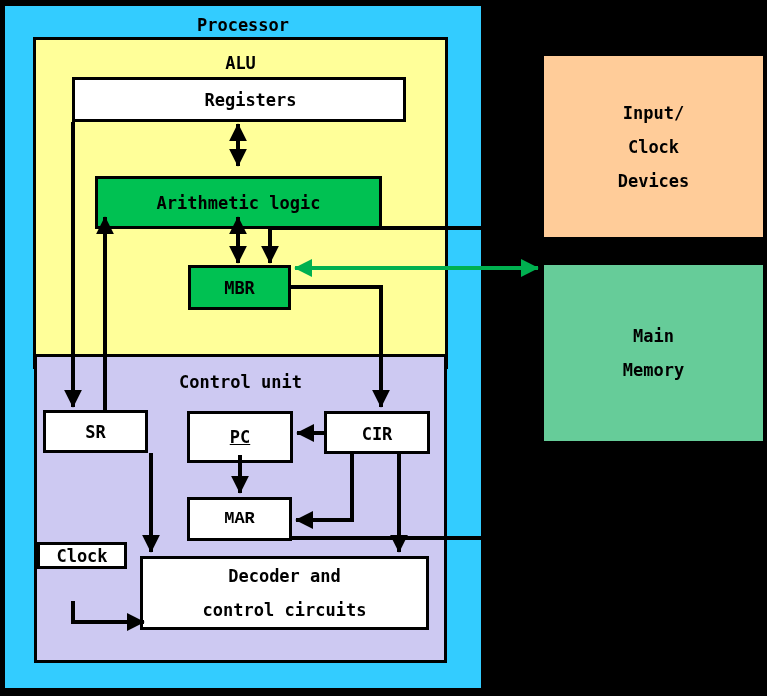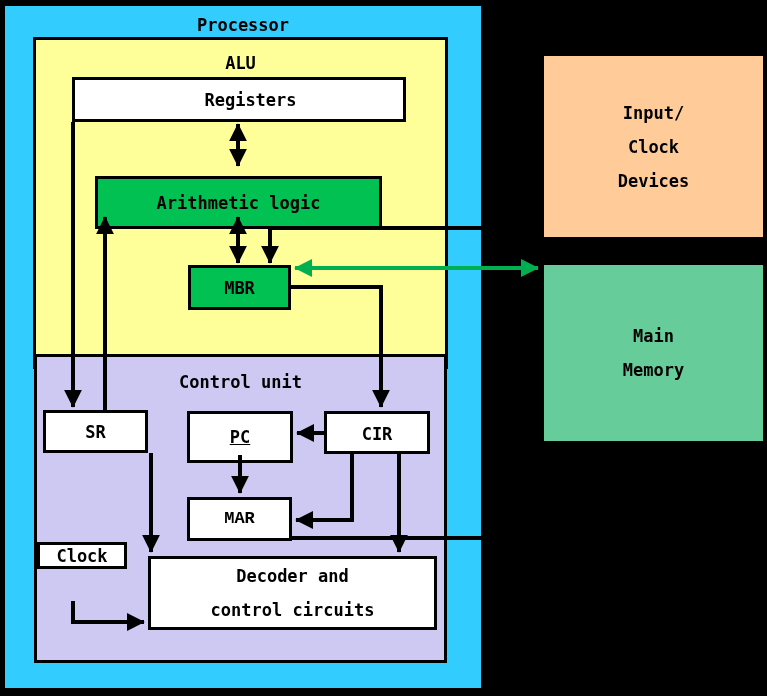--- a/index.html
+++ b/index.html
@@ -19,21 +19,21 @@
   #control{left:34px;top:354px;width:413px;height:309px;background:var(--control-fill);padding-top:8px;}
   
   #registers{left:72px;top:77px;width:334px;height:45px;background:var(--white-fill);padding-left:23px;}
   #arithmetic{left:95px;top:176px;width:287px;height:53px;background:var(--green-fill);}
   #mbr{left:188px;top:265px;width:103px;height:45px;background:var(--green-fill);text-align:right;}
   #sr{left:43px;top:410px;width:105px;height:43px;background:var(--white-fill);}
   #pc{left:187px;top:411px;width:106px;height:52px;background:var(--white-fill);text-decoration:underline;}
   #cir{left:324px;top:411px;width:106px;height:43px;background:var(--white-fill);align-items:flex-end;}
   #mar{left:187px;top:497px;width:105px;height:44px;background:var(--white-fill);font-family:Liberation Mono, monospace;}
   #clock{left:37px;top:542px;width:90px;height:27px;background:var(--white-fill);}
-  #decoder{left:148px;top:556px;width:289px;height:74px;background:var(--white-fill);}
+  #decoder{left:140px;top:556px;width:289px;height:74px;background:var(--white-fill);}
   
   #io{left:542px;top:54px;width:223px;height:185px;background:var(--io-fill);border-width:2px;justify-content:center;}
   #memory{left:542px;top:263px;width:223px;height:180px;background:var(--memory-fill);border-width:2px;}
   .overlay{position:absolute;left:0;top:0;z-index:10;pointer-events:none;}
   .ln{stroke:var(--line,#000);stroke-width:4;fill:none;}
   .gn{stroke:var(--green-arrow,#00B050);stroke-width:4;fill:none;}
   .mkb{fill:var(--line,#000);}
   .mkg{fill:var(--green-arrow,#00B050);}
 </style>
 </head>

